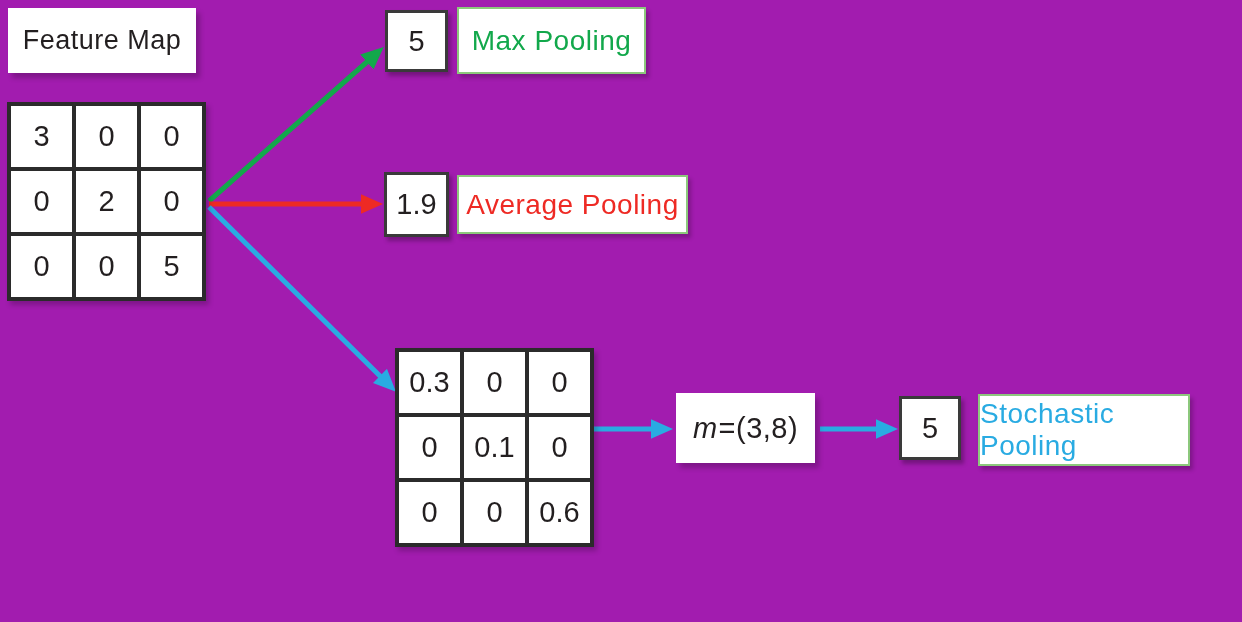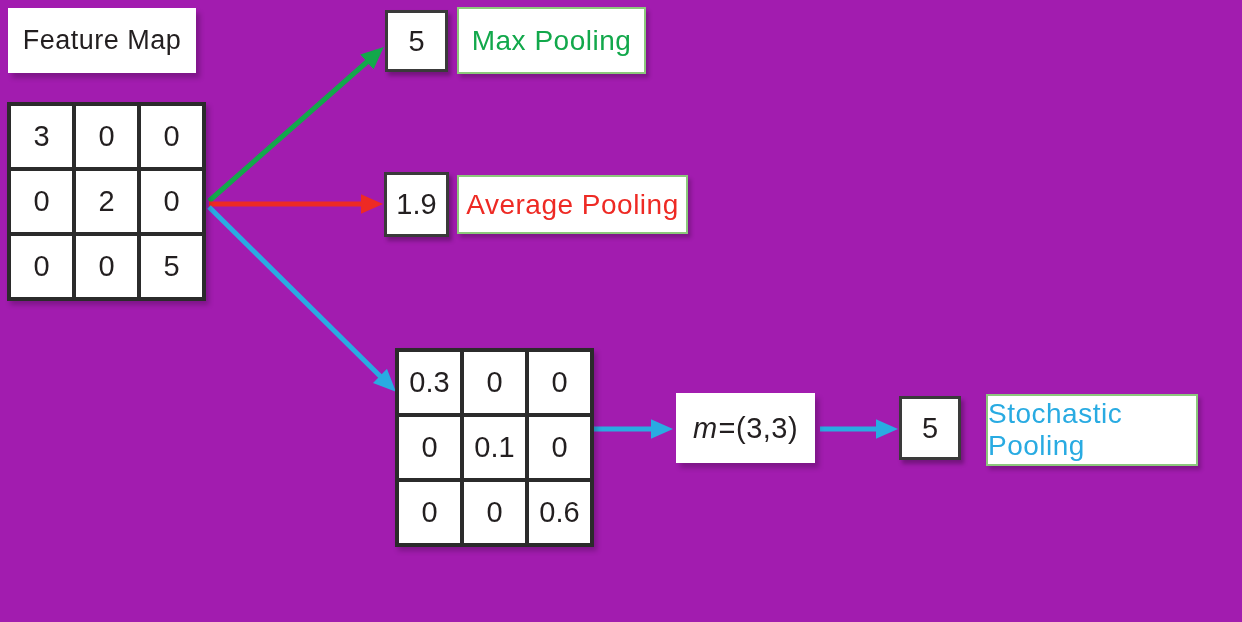--- a/index.html
+++ b/index.html
@@ -136,19 +136,19 @@
     <div class="cell">0.1</div>
     <div class="cell">0</div>
     <div class="cell">0</div>
     <div class="cell">0</div>
     <div class="cell">0.6</div>
   </div>
 
 
   <div class="abs plate" style="left:676px; top:393px; width:139px; height:70px; font-size:29px;">
     <span class="mbox-italic">m</span>
-      <span>=(3,3)</span>
+      <span>=(3,8)</span>
   </div>
 
   <div class="abs value-box" style="left:899px; top:396px; width:62px; height:64px;">5</div>
-  <div class="abs pool-box blue" style="left:978px; top:394px; width:212px; height:72px;margin-left:8px;">Stochastic Pooling</div>
+  <div class="abs pool-box blue" style="left:978px; top:394px; width:212px; height:72px;">Stochastic Pooling</div>
 
 </div>
 
 </body></html>

